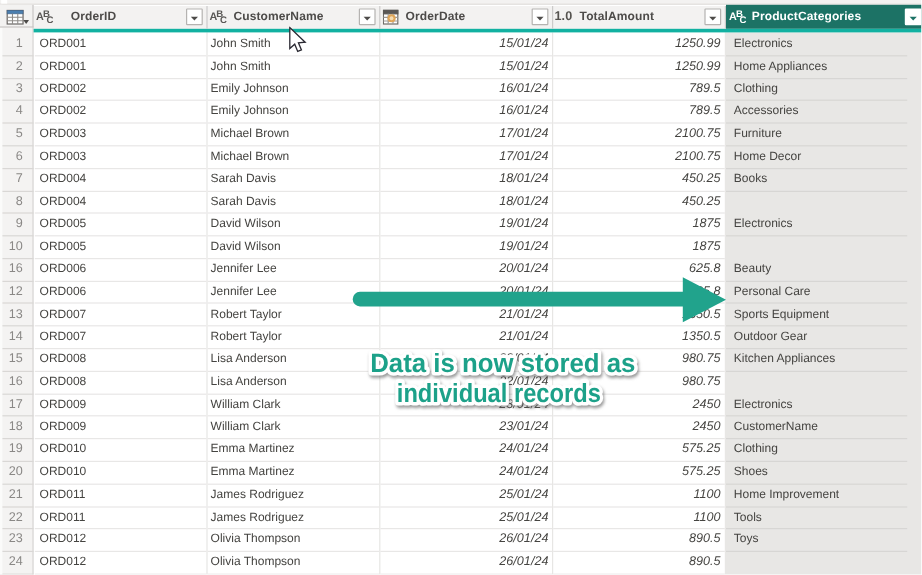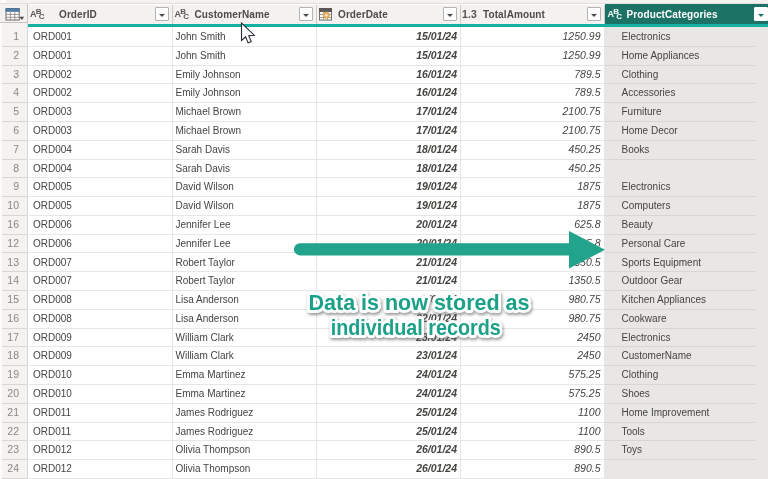--- a/index.html
+++ b/index.html
@@ -35,23 +35,23 @@
 #selbody { position:absolute; left:603.5px; top:26.5px; width:164.5px; height:452.5px; background:#e8e7e5; }
 .vsep { position:absolute; top:26.5px; width:1px; height:452.5px; background:#e7e6e4; }
 .row { position:absolute; left:0; width:768px; height:18.7917px; }
 .num { position:absolute; left:0; top:0; width:27.5px; height:100%;
   border-bottom:1px solid #d9d7d5; color:#8a8886; font-size:10.5px;
   text-align:right; padding-right:8.5px; line-height:17px; }
 .cell { position:absolute; top:0; height:100%; font-size:10px; color:#454441;
   line-height:17px; border-bottom:1px solid #e8e7e6; white-space:nowrap; overflow:hidden; }
 .c1 { left:28.5px; width:143.0px; padding-left:4.5px; }
 .c2 { left:172.5px; width:143.0px; padding-left:3px; }
-.c3 { left:316.5px; width:143.0px; padding-right:2.5px; text-align:right; font-style:italic; font-size:10.5px;font-weight:bold; }
+.c3 { left:316.5px; width:143.0px; padding-right:2.5px; text-align:right; font-style:italic; font-size:10.5px; }
 .c4 { left:460.5px; width:143.0px; padding-right:3px; text-align:right; font-style:italic; font-size:10.5px; }
-.c5 { left:604.5px; width:151px; padding-left:17px; border-bottom-color:#d7d6d4; }
+.c5 { left:604.5px; width:151px; padding-left:7px; border-bottom-color:#d7d6d4; }
 </style>
 </head>
 <body>
 <div id="stage">
   <div id="topstrip"></div>
   <div style="position:absolute;left:1px;top:0;width:4.5px;height:3px;background:#ffffff"></div>
   <div id="hdr"></div>
   <div id="selhdr"></div>
   <div id="numcolbg"></div>
   <div id="selbody"></div>
@@ -129,21 +129,20 @@
 <div class="cell c3">19/01/24</div>
 <div class="cell c4">1875</div>
 <div class="cell c5">Electronics</div>
 </div>
 <div class="row" style="top:197.13px">
 <div class="num">10</div>
 <div class="cell c1">ORD005</div>
 <div class="cell c2">David Wilson</div>
 <div class="cell c3">19/01/24</div>
 <div class="cell c4">1875</div>
-<div class="cell c5">Computers</div>
 </div>
 <div class="row" style="top:215.92px">
 <div class="num">16</div>
 <div class="cell c1">ORD006</div>
 <div class="cell c2">Jennifer Lee</div>
 <div class="cell c3">20/01/24</div>
 <div class="cell c4">625.8</div>
 <div class="cell c5">Beauty</div>
 </div>
 <div class="row" style="top:234.71px">
@@ -177,21 +176,20 @@
 <div class="cell c3">22/01/24</div>
 <div class="cell c4">980.75</div>
 <div class="cell c5">Kitchen Appliances</div>
 </div>
 <div class="row" style="top:309.88px">
 <div class="num">16</div>
 <div class="cell c1">ORD008</div>
 <div class="cell c2">Lisa Anderson</div>
 <div class="cell c3">22/01/24</div>
 <div class="cell c4">980.75</div>
-<div class="cell c5">Cookware</div>
 </div>
 <div class="row" style="top:328.67px">
 <div class="num">17</div>
 <div class="cell c1">ORD009</div>
 <div class="cell c2">William Clark</div>
 <div class="cell c3">23/01/24</div>
 <div class="cell c4">2450</div>
 <div class="cell c5">Electronics</div>
 </div>
 <div class="row" style="top:347.46px">
@@ -291,21 +289,21 @@
     <line x1="8.5" y1="3.5" x2="8.5" y2="12" stroke="#9b9896" stroke-width="1"></line>
     <line x1="0.5" y1="6.5" x2="12.5" y2="6.5" stroke="#9b9896" stroke-width="1"></line>
     <line x1="0.5" y1="9.5" x2="12.5" y2="9.5" stroke="#9b9896" stroke-width="1"></line>
     <circle cx="7.3" cy="7.2" r="3.4" fill="#dfa558"></circle>
     <circle cx="7.3" cy="7.2" r="1.6" fill="#f6dcb2"></circle>
   </svg>
   <div class="htext" style="left:338px">OrderDate</div>
   <div class="dd" style="left:442.5px"></div>
   <div class="hsep" style="left:459.5px"></div>
 
-  <div class="htext" style="left:462px;top:8px;color:#55534f;font-size:10.5px">1.3</div>
+  <div class="htext" style="left:462px;top:8px;color:#55534f;font-size:10.5px">1.0</div>
   <div class="htext" style="left:483px">TotalAmount</div>
   <div class="dd" style="left:586.5px"></div>
   <div class="hsep" style="left:603.5px"></div>
 
   <div class="abc abcw" style="left:607px">
       <span class="a">A</span>
       <span class="b">B</span>
       <span class="c">C</span>
     </div>
   <div class="htext htextw" style="left:626.5px">ProductCategories</div>

